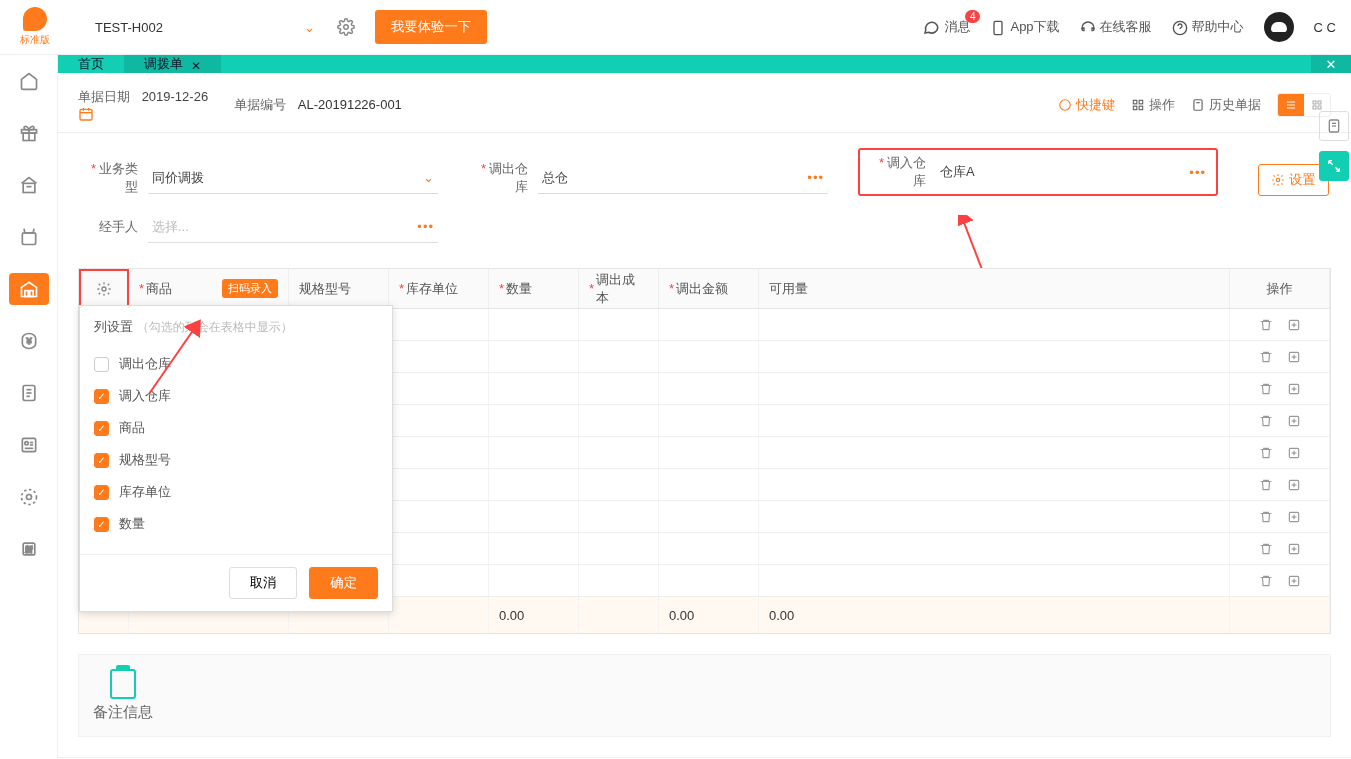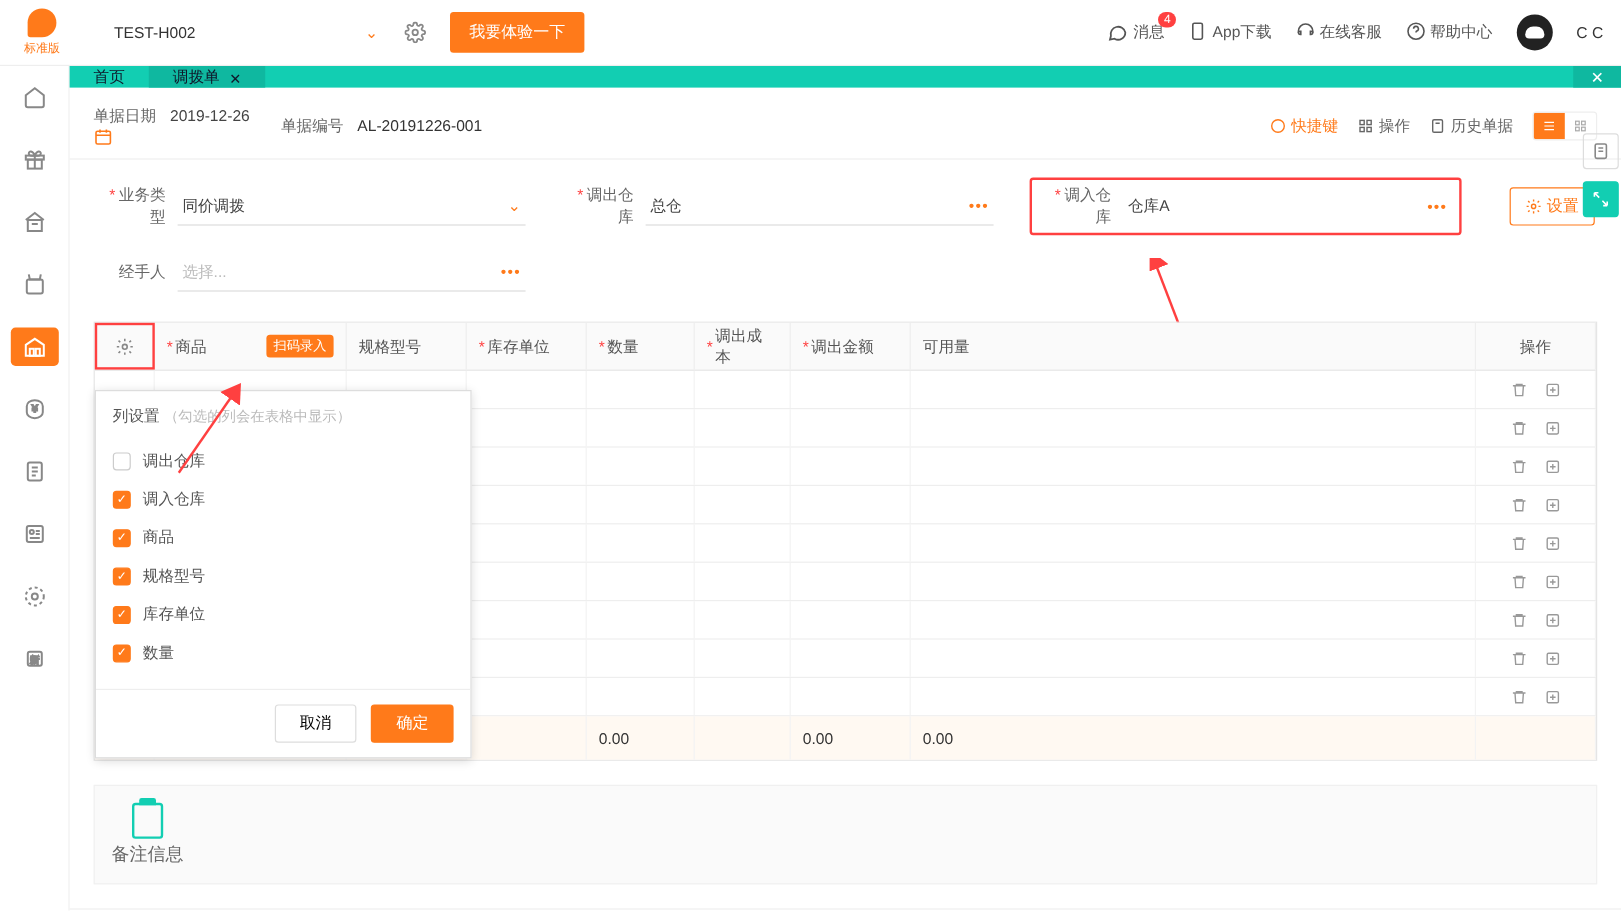--- a/index.html
+++ b/index.html
@@ -8,21 +8,21 @@
 
 .top-header { height: 55px; display: flex; align-items: center; padding: 0 15px; border-bottom: 1px solid #eee; }
 .logo { width: 40px; display: flex; flex-direction: column; align-items: center; }
 .logo-icon { width: 24px; height: 24px; background: #ff7a1a; border-radius: 50% 50% 50% 10%; position: relative; }
 .logo-text { font-size: 10px; color: #ff7a1a; margin-top: 2px; }
 .org-select { margin-left: 30px; width: 240px; height: 32px; display: flex; align-items: center; justify-content: space-between; padding: 0 10px; color: #333; }
 .org-chevron { color: #ff7a1a; }
 .header-gear { margin-left: 12px; color: #888; }
 .btn-experience { margin-left: 20px; background: #ff7a1a; color: #fff; border: none; border-radius: 3px; padding: 8px 16px; cursor: pointer; }
 .header-right { margin-left: auto; display: flex; align-items: center; gap: 20px; }
-.header-item { display: flex; align-items: flex-start; gap: 4px; color: #555; position: relative; cursor: pointer; }
+.header-item { display: flex; align-items: flex-end; gap: 4px; color: #555; position: relative; cursor: pointer; }
 .badge { position: absolute; top: -8px; right: -10px; background: #ff4040; color: #fff; border-radius: 10px; font-size: 10px; padding: 1px 5px; }
 .avatar { width: 30px; height: 30px; border-radius: 50%; background: #222; display: flex; align-items: center; justify-content: center; }
 .avatar-face { width: 16px; height: 10px; background: #fff; border-radius: 8px 8px 4px 4px; }
 
 
 .main { display: flex; height: calc(100vh - 55px); }
 .sidebar { width: 58px; background: #fff; border-right: 1px solid #f0f0f0; display: flex; flex-direction: column; align-items: center; padding-top: 10px; gap: 20px; }
 .side-item { width: 40px; height: 32px; display: flex; align-items: center; justify-content: center; color: #888; border-radius: 4px; cursor: pointer; }
 .side-item.active { background: #ff7a1a; color: #fff; }
 .content { flex: 1; display: flex; flex-direction: column; position: relative; }
@@ -41,21 +41,21 @@
 .cal-icon { color: #ff7a1a; }
 .doc-actions { margin-left: auto; display: flex; align-items: center; gap: 16px; color: #666; }
 .doc-action { display: flex; align-items: center; gap: 4px; cursor: pointer; }
 .doc-action.orange { color: #ff7a1a; }
 .view-toggle { display: flex; border: 1px solid #eee; border-radius: 3px; overflow: hidden; }
 .view-btn { width: 26px; height: 22px; display: flex; align-items: center; justify-content: center; cursor: pointer; color: #aaa; }
 .view-btn.active { background: #ff7a1a; color: #fff; }
 
 
 .form-area { padding: 15px 20px 0; }
-.form-row { display: flex; gap: 30px; margin-bottom: 15px; align-items: center; }
+.form-row { display: flex; gap: 30px; margin-bottom: 15px; align-items: flex-end; }
 .form-field { display: flex; align-items: center; flex: 1; }
 .field-label { width: 70px; text-align: right; color: #666; padding-right: 10px; }
 .req { color: #ff4040; margin-right: 3px; }
 .field-input { flex: 1; height: 32px; border-bottom: 1px solid #ddd; display: flex; align-items: center; justify-content: space-between; padding: 0 4px; color: #444; }
 .field-input .placeholder { color: #bbb; }
 .ellipsis-ic { color: #ff7a1a; letter-spacing: 1px; }
 .chevron-ic { color: #ff7a1a; }
 .highlight-box { border: 2px solid #ff4040; border-radius: 3px; padding: 4px 6px; }
 .btn-setting { border: 1px solid #ff7a1a; color: #ff7a1a; background: #fff; border-radius: 3px; padding: 6px 12px; display: flex; align-items: center; gap: 4px; cursor: pointer; margin-left: 10px; }
 
@@ -75,21 +75,21 @@
 .td.ops { justify-content: center; gap: 14px; color: #999; }
 .tfoot { display: flex; height: 36px; background: #fff9f2; }
 .tfoot .td { color: #333; }
 .col-gear { width: 50px; } .col-product { width: 160px; }
 .col-spec { width: 100px; } .col-unit { width: 100px; }
 .col-qty { width: 90px; } .col-outcost { width: 80px; }
 .col-outamt { width: 100px; } .col-avail { flex: 1; }
 .col-ops { width: 100px; }
 
 
-.col-popup { position: absolute; top: 56px; left: 0; width: 314px; background: #fff; border: 1px solid #ddd; box-shadow: 0 2px 8px rgba(0,0,0,.15); z-index: 10; }
+.col-popup { position: absolute; top: 36px; left: 0; width: 314px; background: #fff; border: 1px solid #ddd; box-shadow: 0 2px 8px rgba(0,0,0,.15); z-index: 10; }
 .col-popup-head { padding: 12px 14px; color: #555; }
 .col-popup-head .hint { color: #bbb; font-size: 12px; }
 .col-popup-body { max-height: 230px; overflow-y: auto; padding: 0 14px; }
 .col-popup-body::-webkit-scrollbar { width: 10px; }
 .col-popup-body::-webkit-scrollbar-thumb { background: #ccc; border-radius: 5px; }
 .col-opt { display: flex; align-items: center; gap: 10px; padding: 7px 0; color: #555; }
 .chk { width: 15px; height: 15px; border: 1px solid #ccc; border-radius: 3px; display: flex; align-items: center; justify-content: center; }
 .chk.checked { background: #ff7a1a; border-color: #ff7a1a; color: #fff; font-size: 10px; }
 .col-popup-foot { display: flex; justify-content: flex-end; gap: 12px; padding: 12px 14px; border-top: 1px solid #eee; }
 .btn { padding: 6px 20px; border-radius: 3px; cursor: pointer; border: 1px solid #ddd; background: #fff; }

